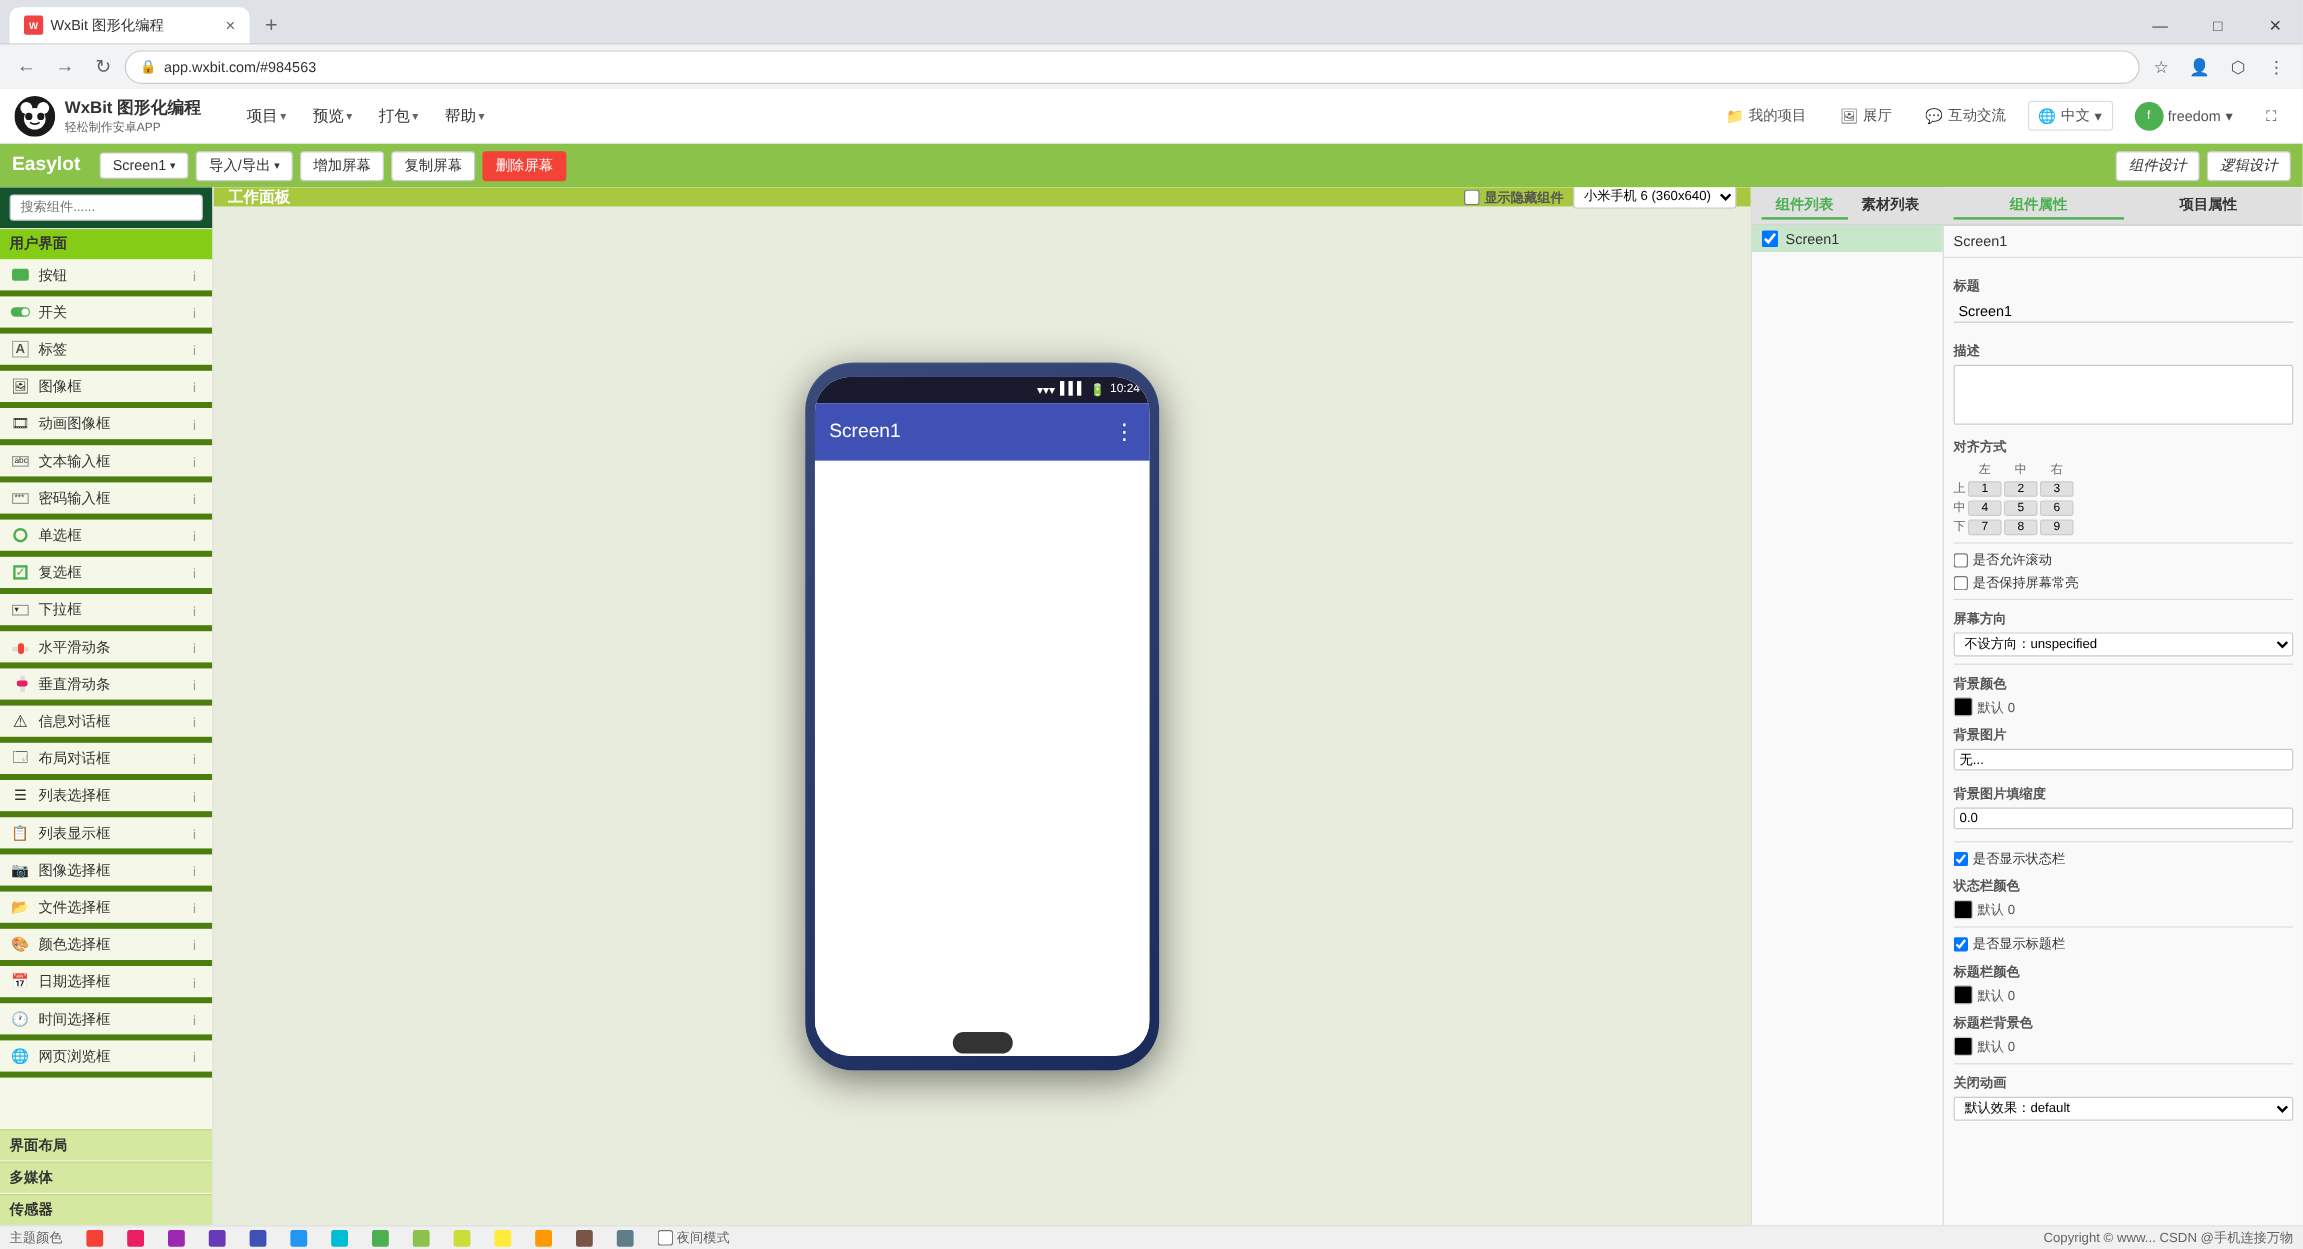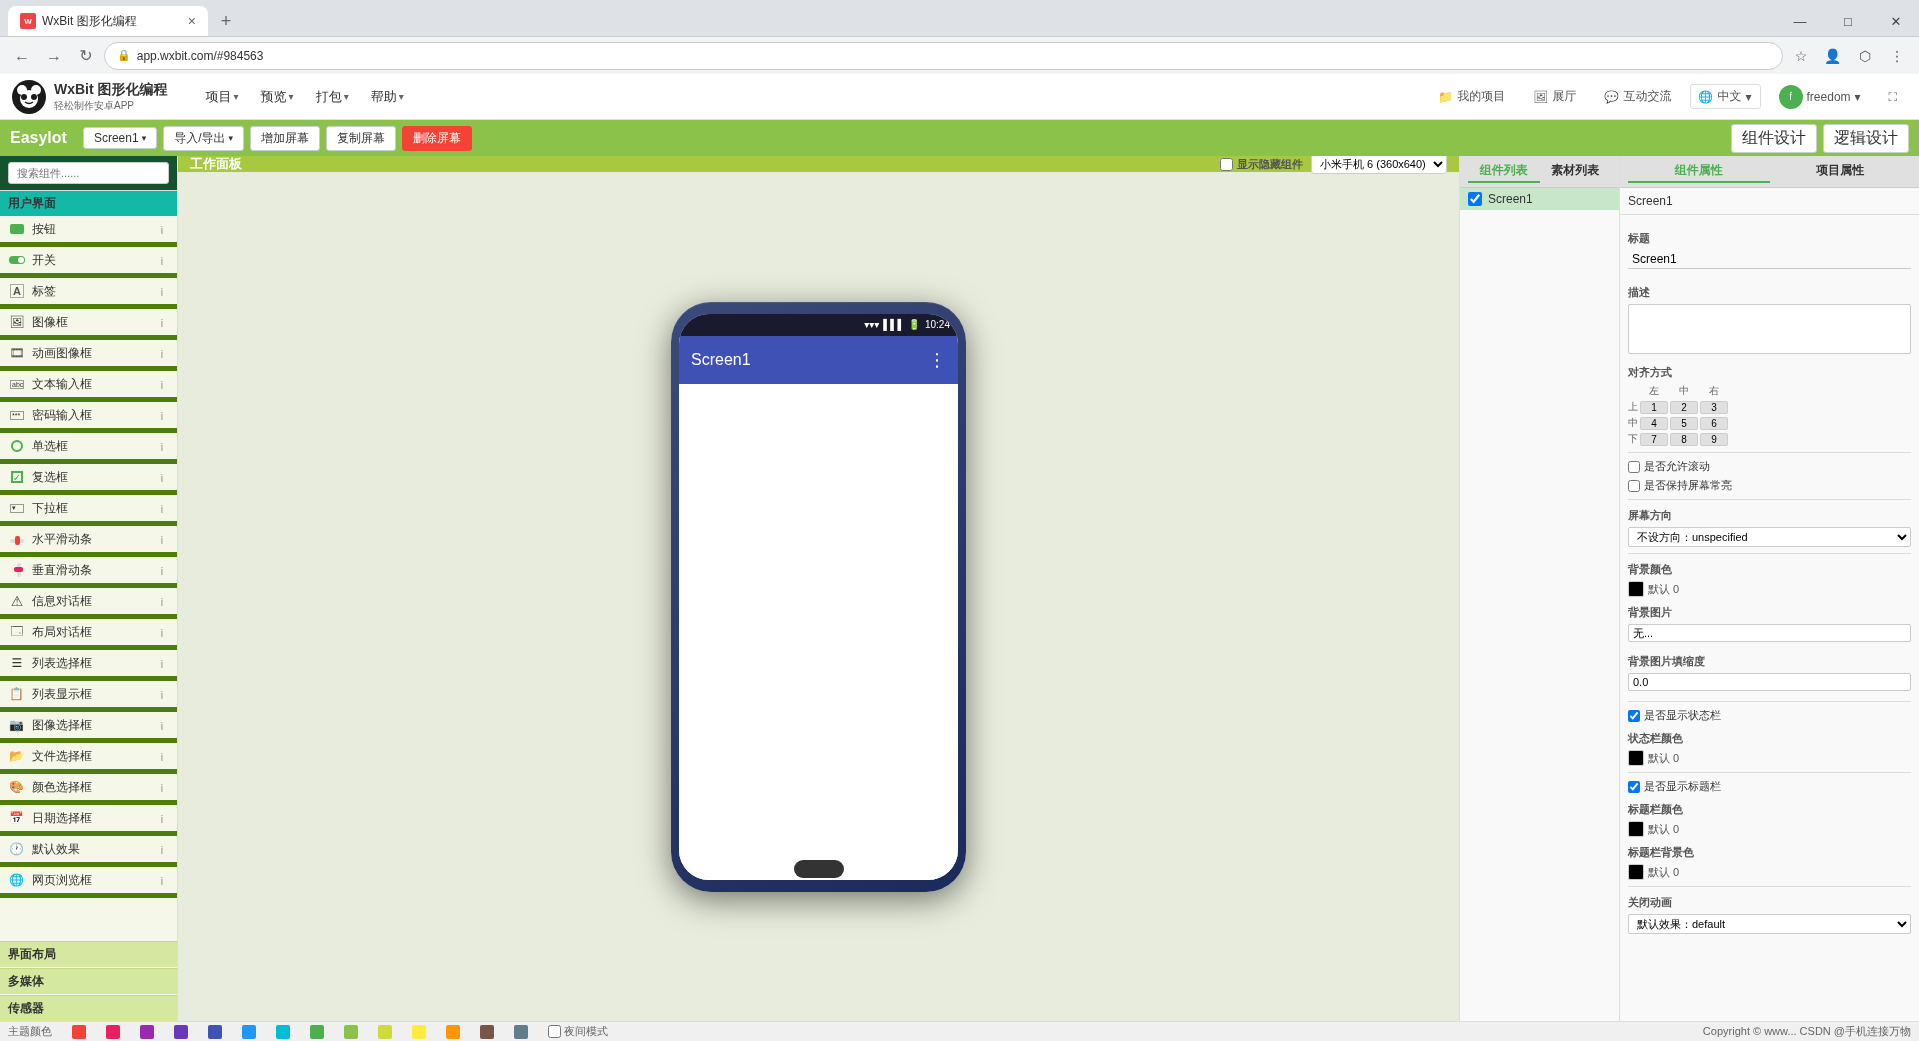--- a/index.html
+++ b/index.html
@@ -39,21 +39,21 @@
     .user-btn { display: flex; align-items: center; gap: 4px; }
     .user-avatar { width: 24px; height: 24px; background: #4caf50; border-radius: 50%; display: flex; align-items: center; justify-content: center; color: white; font-size: 10px; }
 
     
     .app-toolbar { background: #8bc34a; height: 36px; display: flex; align-items: center; padding: 0 10px; gap: 6px; }
     .app-name { color: white; font-size: 16px; font-weight: bold; margin-right: 10px; }
     .toolbar-btn { background: white; border: 1px solid #ccc; border-radius: 3px; padding: 3px 10px; font-size: 12px; cursor: pointer; display: flex; align-items: center; gap: 3px; color: #333; }
     .toolbar-btn .arrow { font-size: 9px; }
     .toolbar-btn.danger { background: #f44336; color: white; border-color: #f44336; }
     .toolbar-right { margin-left: auto; display: flex; gap: 6px; }
-    .toolbar-right-btn { background: white; border: 1px solid #ccc; border-radius: 3px; padding: 3px 10px; font-size: 16px; cursor: pointer; color: #333; }
+    .toolbar-right-btn { background: white; border: 1px solid #ccc; border-radius: 3px; padding: 3px 10px; font-size: 12px; cursor: pointer; color: #333; font-style: italic; }
 
     
     .main-layout { display: flex; height: calc(1041px - 36px - 46px - 38px - 36px - 20px); }
 
     
     .left-panel { width: 178px; background: #f5f8e8; border-right: 1px solid #ddd; display: flex; flex-direction: column; overflow: hidden; }
     .left-panel-header { padding: 6px 8px; font-size: 12px; color: #555; border-bottom: 1px solid #ddd; background: #14532d; }
     .search-box { width: 100%; padding: 4px 8px; border: 1px solid #ccc; border-radius: 3px; font-size: 11px; outline: none; background: #fff; }
     .section-header { background: #d4e8a0; padding: 4px 8px; font-size: 12px; color: #333; font-weight: bold; cursor: pointer; }
     .component-item { display: flex; align-items: center; padding: 4px 8px; font-size: 12px; color: #333; cursor: pointer; border-bottom: 5px solid #4d7c0f; }
@@ -220,21 +220,21 @@
     <button class="toolbar-right-btn">逻辑设计</button>
   </div>
 </div>
 
 <div class="main-layout" style="height: calc(1041px - 36px - 46px - 38px - 36px - 20px);">
 
   <div class="left-panel">
     <div class="left-panel-header">
       <input type="text" class="search-box" placeholder="搜索组件......" style="">
     </div>
-    <div class="section-header" style="background:#14b8a6;">用户界面</div>
+    <div class="section-header" style="background:#84cc16;">用户界面</div>
     <div style="overflow-y:auto; flex:1;">
 
       <div class="component-item">
         <div class="comp-icon">
             <div style="width:14px;height:10px;background:#4caf50;border-radius:2px;"></div>
           </div>
         <span class="comp-label">按钮</span>
         <span class="info-icon">ℹ</span>
       </div>
 
@@ -389,21 +389,21 @@
             <span style="font-size:12px;">📅</span>
           </div>
         <span class="comp-label">日期选择框</span>
         <span class="info-icon">ℹ</span>
       </div>
 
       <div class="component-item">
         <div class="comp-icon">
             <span style="font-size:12px;">🕐</span>
           </div>
-        <span class="comp-label">默认效果</span>
+        <span class="comp-label">时间选择框</span>
         <span class="info-icon">ℹ</span>
       </div>
 
       <div class="component-item">
         <div class="comp-icon">
             <span style="font-size:12px;">🌐</span>
           </div>
         <span class="comp-label">网页浏览框</span>
         <span class="info-icon">ℹ</span>
       </div>

